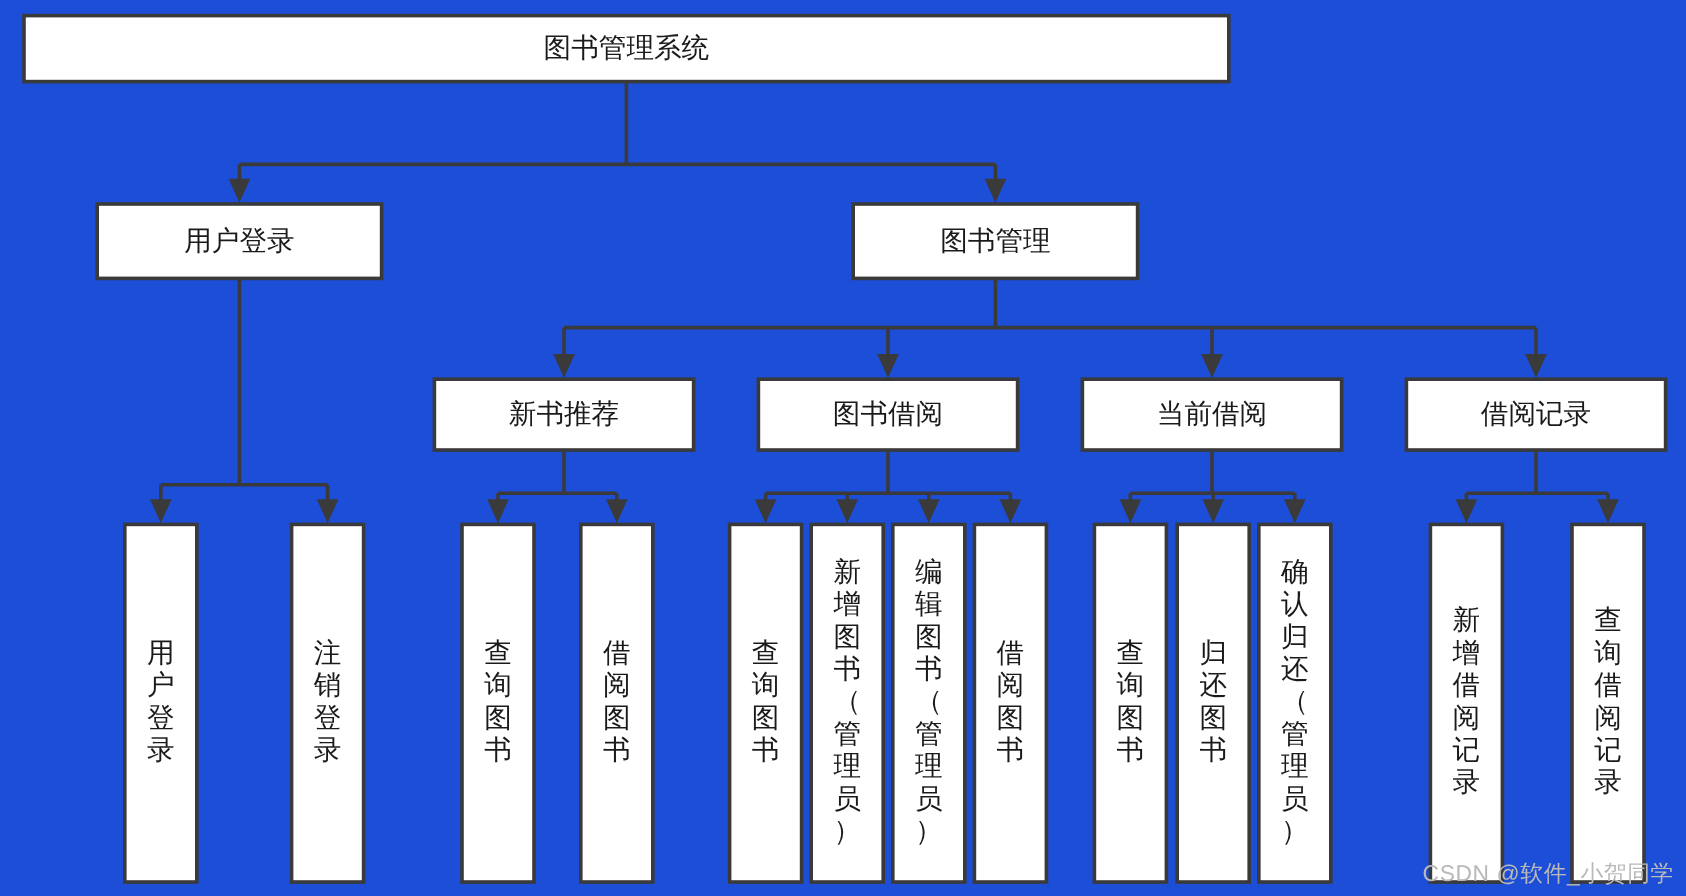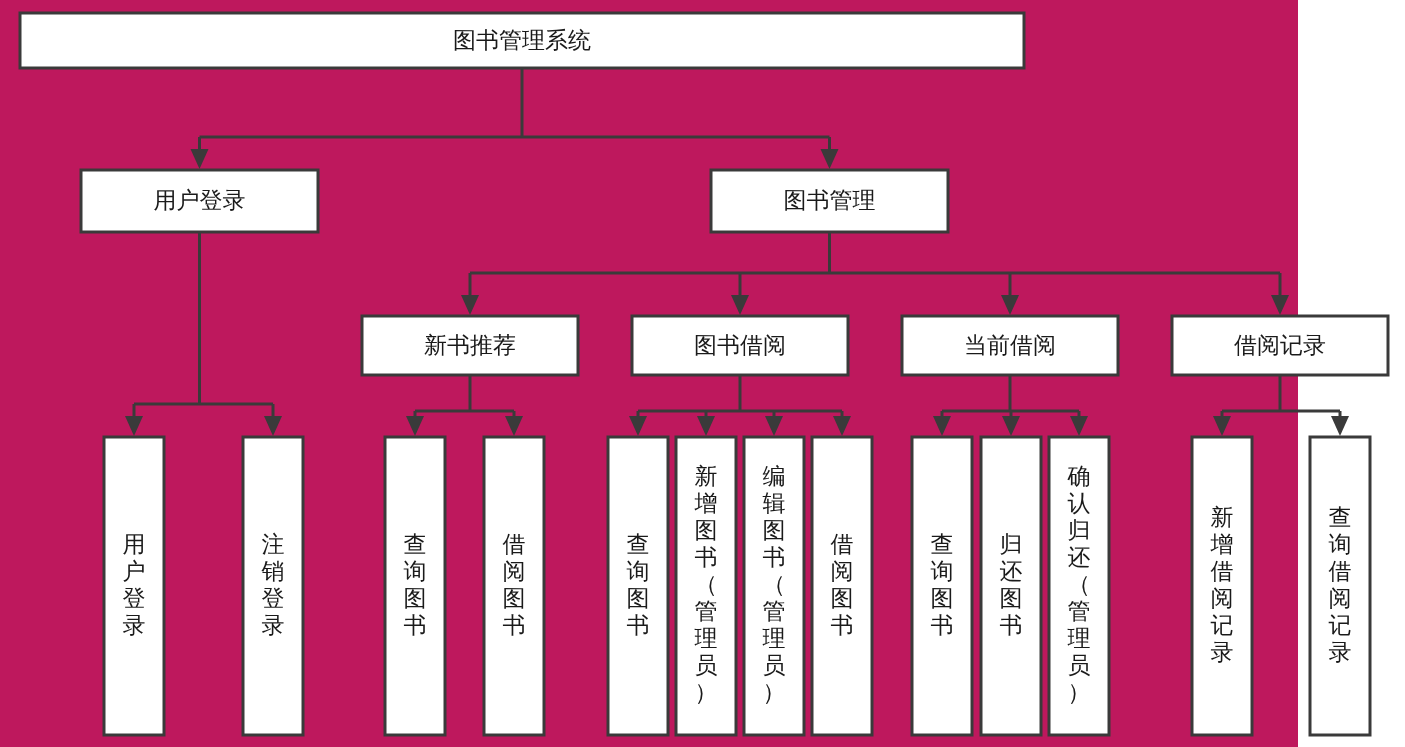--- a/index.html
+++ b/index.html
@@ -8,23 +8,23 @@
     background: #ffffff;
   }
   body {
     width: 1405px;
     height: 747px;
     overflow: hidden;
     font-family: "Liberation Sans", "DejaVu Sans", sans-serif;
   }
   #diagram-root {
     position: relative;
-    width: 1298px;
+    width: 1405px;
     height: 747px;
-    background: #be185d;
+    background: #1d4ed8;
   }
   svg#tree-svg {
     position: absolute;
     left: 0;
     top: 0;
     width: 1405px;
     height: 747px;
     display: block;
   }
   .node-box {
@@ -206,13 +206,14 @@
         <g>
           <rect x="1192" y="437" width="60" height="298" class="node-box"></rect>
           <text x="1222" class="node-label-v"><tspan x="1222" y="518.5">新</tspan><tspan x="1222" y="545.5">增</tspan><tspan x="1222" y="572.5">借</tspan><tspan x="1222" y="599.5">阅</tspan><tspan x="1222" y="626.5">记</tspan><tspan x="1222" y="653.5">录</tspan></text>
         </g>
         <g>
           <rect x="1310" y="437" width="60" height="298" class="node-box"></rect>
           <text x="1340" class="node-label-v"><tspan x="1340" y="518.5">查</tspan><tspan x="1340" y="545.5">询</tspan><tspan x="1340" y="572.5">借</tspan><tspan x="1340" y="599.5">阅</tspan><tspan x="1340" y="626.5">记</tspan><tspan x="1340" y="653.5">录</tspan></text>
         </g>
       </g>
     </svg>
+  <div class="watermark">CSDN @软件_小贺同学</div>
 </div>
 
 </body></html>

